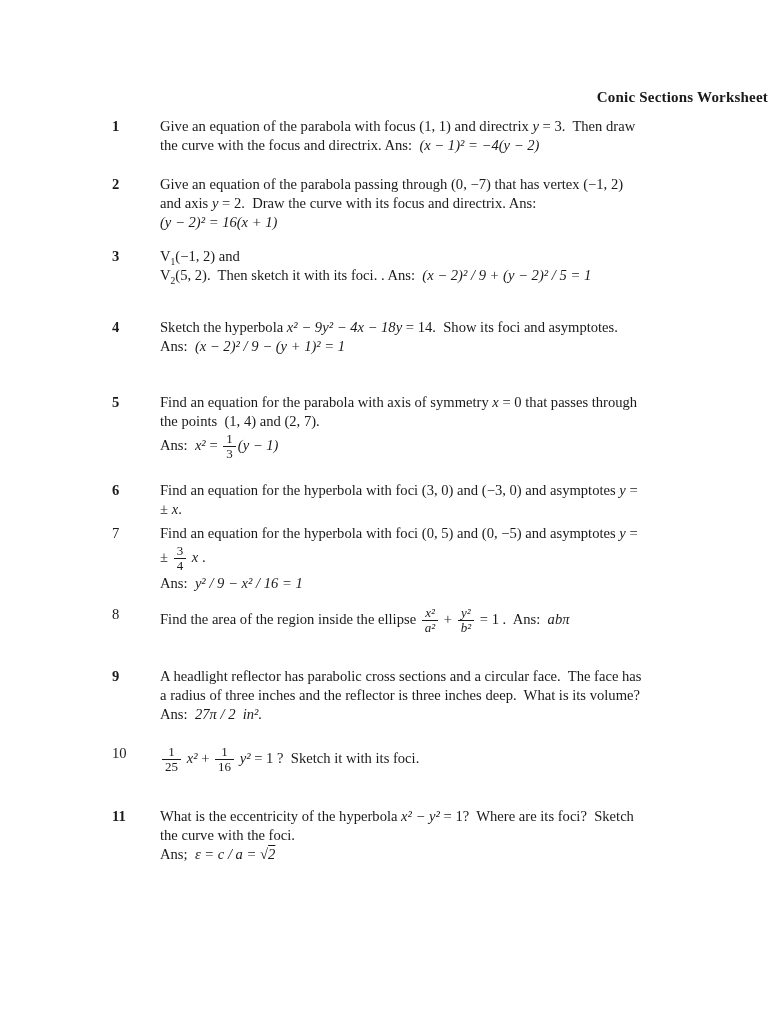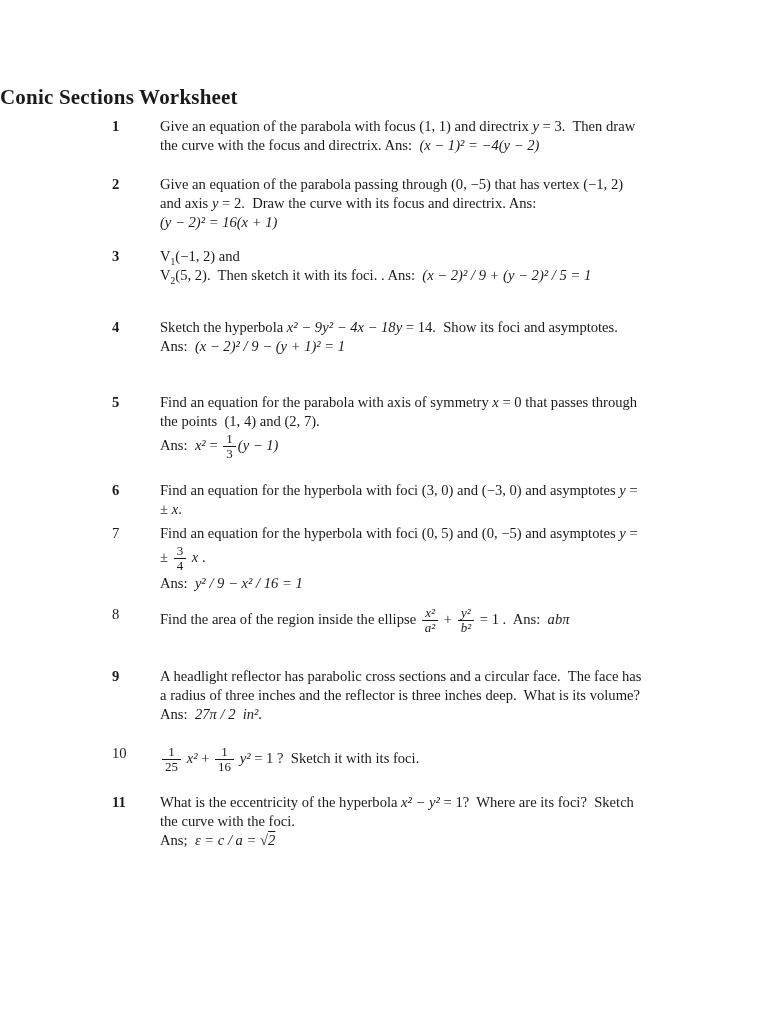--- a/index.html
+++ b/index.html
@@ -16,22 +16,22 @@
     -webkit-font-smoothing: antialiased;
   }
   .page {
     width: 768px;
     height: 1024px;
     padding-top: 88px;
     box-sizing: border-box;
     background: #ffffff;
   }
   .title {
-    text-align: left;
-    font-size: 21px;
+    text-align: right;
+    font-size: 15px;
     font-weight: bold;
     margin: 0 0 10px 0;
     line-height: 19px;
     letter-spacing: 0.2px;
   }
   #problems { width: 768px; }
   .problem {
     display: flex;
     margin-left: 112px;
     width: 570px;
@@ -75,39 +75,39 @@
   
   #problems .problem:nth-child(1)  { margin-bottom: 20px; }
   #problems .problem:nth-child(2)  { margin-bottom: 15px; }
   #problems .problem:nth-child(3)  { margin-bottom: 33px; }
   #problems .problem:nth-child(4)  { margin-bottom: 37px; }
   #problems .problem:nth-child(5)  { margin-bottom: 18px; }
   #problems .problem:nth-child(6)  { margin-bottom: 5px; }
   #problems .problem:nth-child(7)  { margin-bottom: 12px; }
   #problems .problem:nth-child(8)  { margin-bottom: 30px; }
   #problems .problem:nth-child(9)  { margin-bottom: 20px; }
-  #problems .problem:nth-child(10) { margin-bottom: 18px; font-family: Liberation Serif, serif; }
+  #problems .problem:nth-child(10) { margin-bottom: 32px; font-family: Liberation Serif, serif; }
 </style>
 </head>
 <body>
 
 <div class="page">
   <h1 class="title">Conic Sections Worksheet</h1>
   <div id="problems">
       <div class="problem">
         <div class="pnum b">1</div>
         <div class="pbody">
           <div class="pline"><span>Give an equation of the parabola with focus (1, 1) and directrix </span><span class="m">y</span><span> = 3.  Then draw</span></div>
           <div class="pline"><span>the curve with the focus and directrix. Ans:  </span><span class="m">(x − 1)² = −4(y − 2)</span></div>
         </div>
       </div>
       <div class="problem">
         <div class="pnum b">2</div>
         <div class="pbody">
-          <div class="pline"><span>Give an equation of the parabola passing through (0, −5) that has vertex (−1, 2)</span></div>
+          <div class="pline"><span>Give an equation of the parabola passing through (0, −7) that has vertex (−1, 2)</span></div>
           <div class="pline"><span>and axis </span><span class="m">y</span><span> = 2.  Draw the curve with its focus and directrix. Ans:</span></div>
           <div class="pline"><span class="m">(y − 2)² = 16(x + 1)</span></div>
         </div>
       </div>
       <div class="problem">
         <div class="pnum b">3</div>
         <div class="pbody">
           <div class="pline"><span>V</span><sub>1</sub><span>(−1, 2) and</span></div>
           <div class="pline"><span>V</span><sub>2</sub><span>(5, 2).  Then sketch it with its foci. . Ans:  </span><span class="m">(x − 2)² / 9 + (y − 2)² / 5 = 1</span></div>
         </div>

